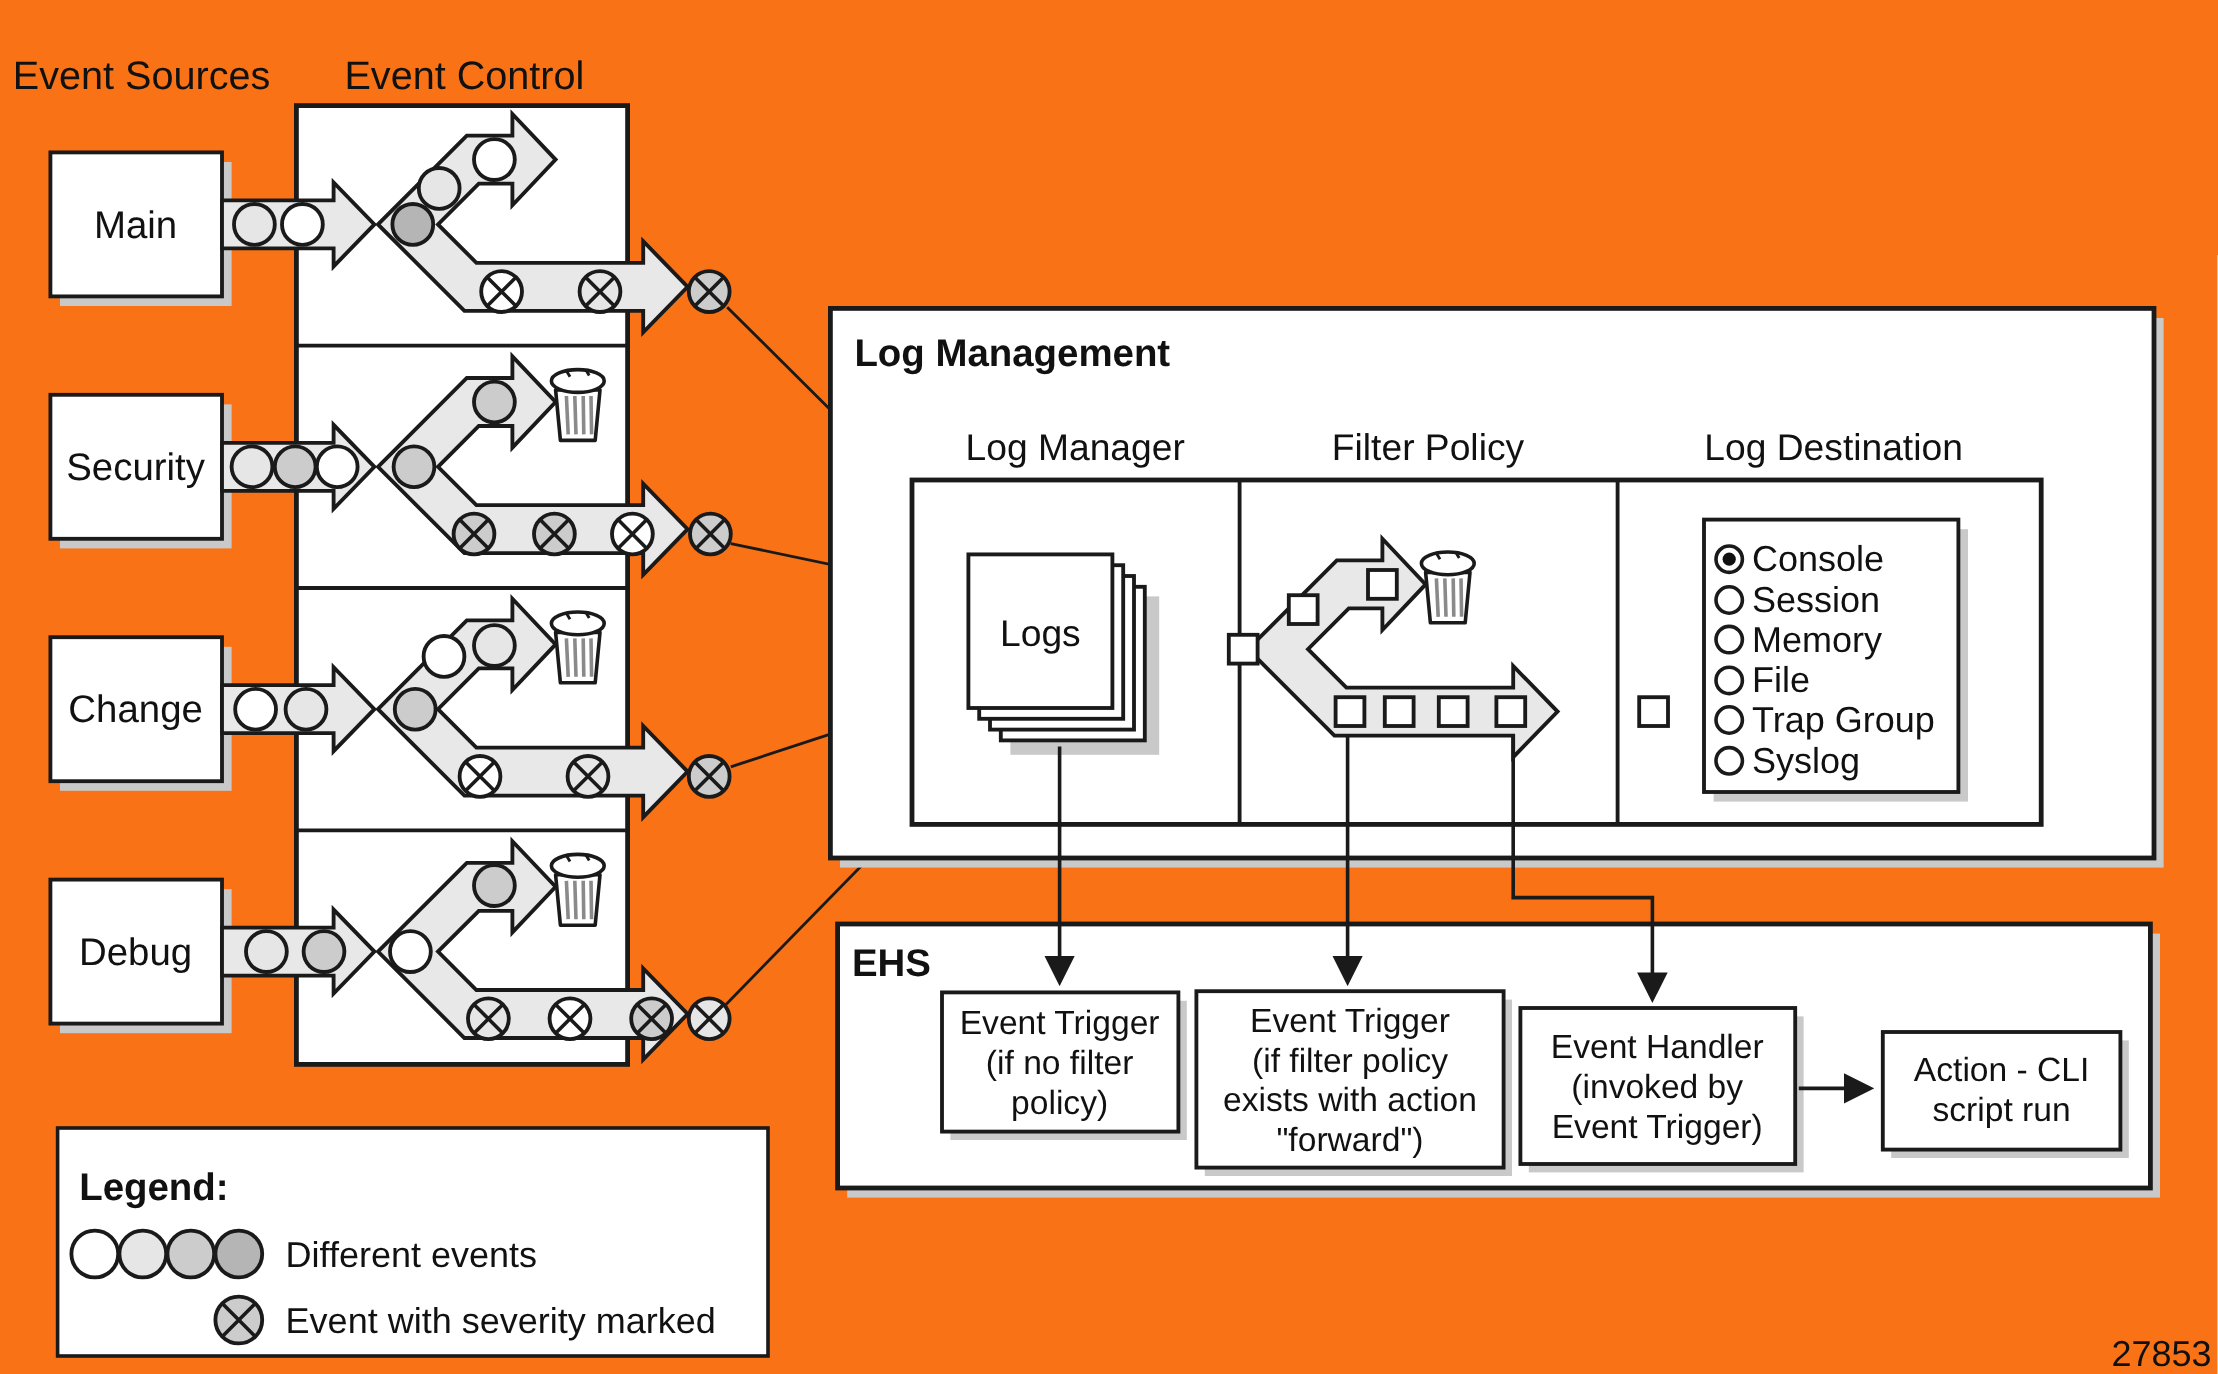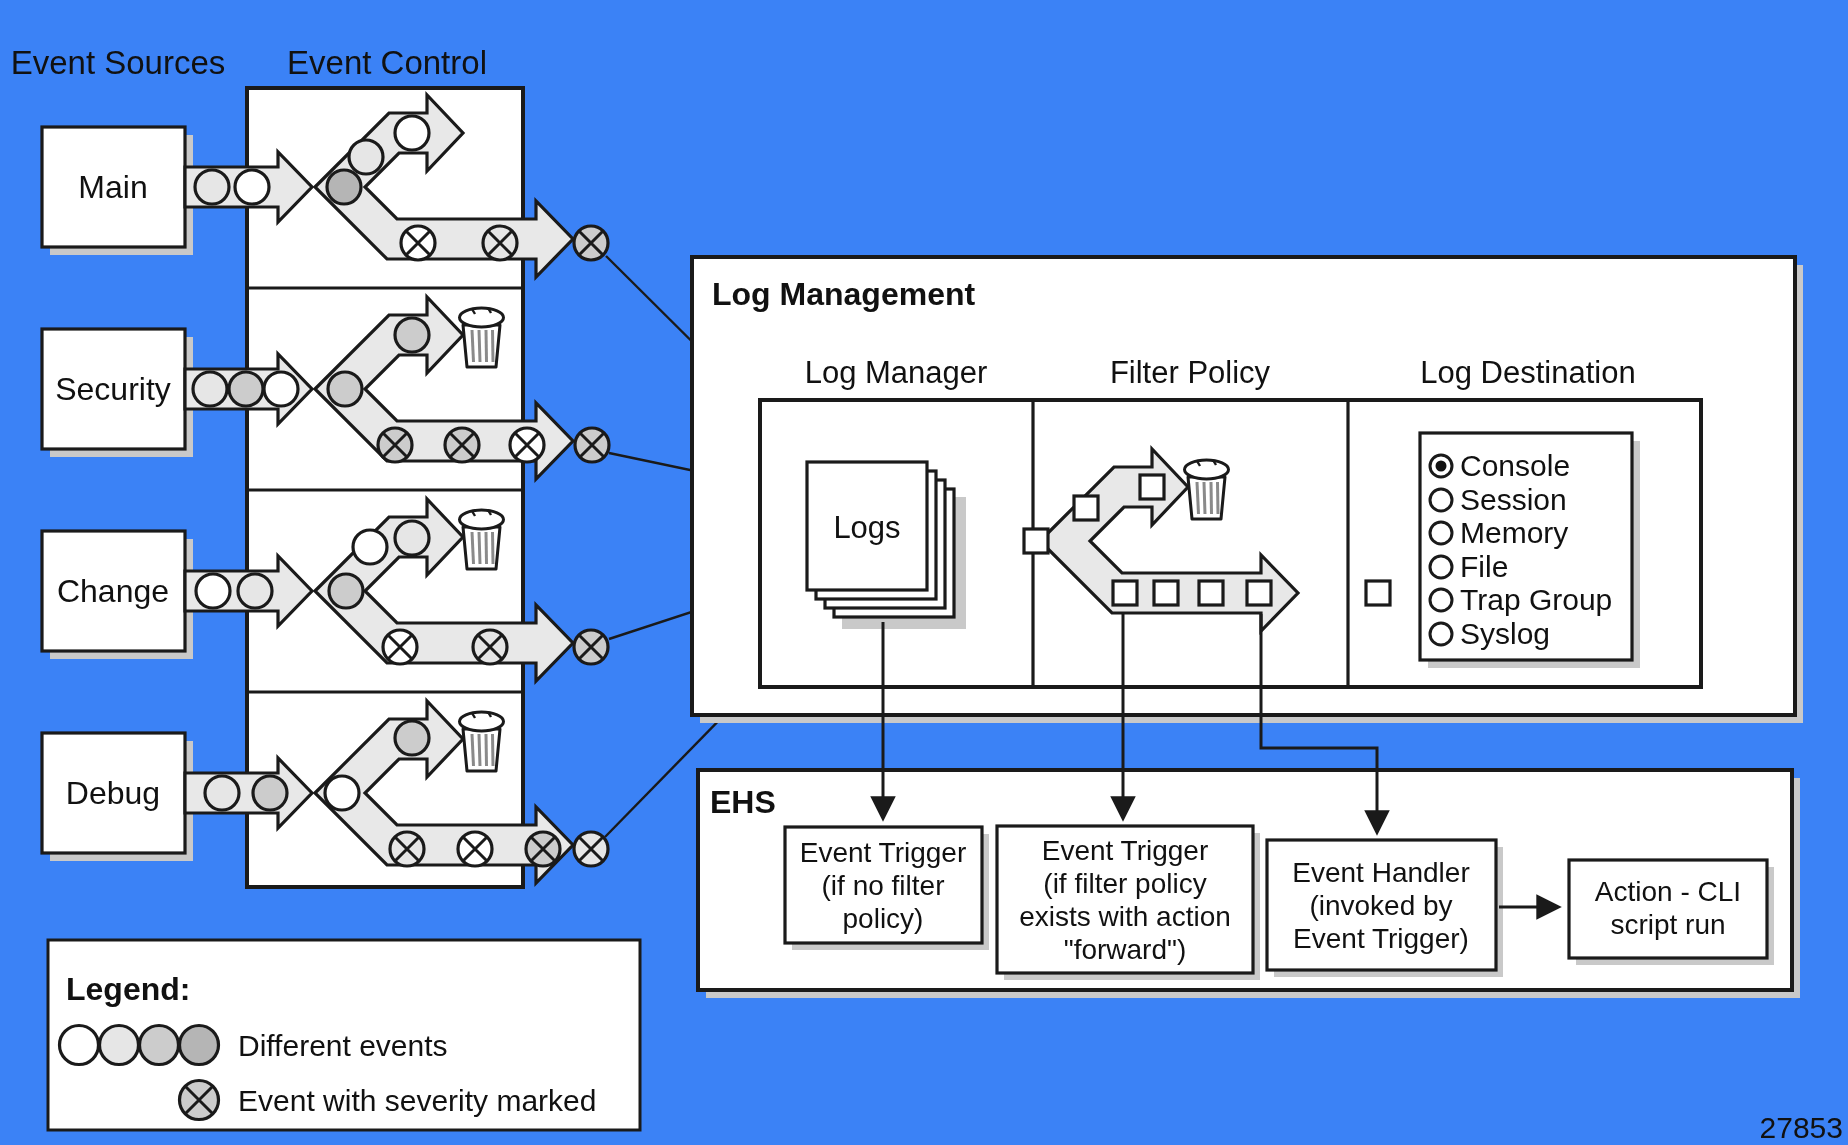--- a/index.html
+++ b/index.html
@@ -1,16 +1,16 @@
 <!DOCTYPE html>
 <html><head>
 <meta charset="utf-8">
 <style>
   html,body{margin:0;padding:0;background:#ffffff;}
-  .stage{width:1848px;height:1145px;position:relative;background:#3b82f6;}
+  .stage{width:1848px;height:1145px;position:relative;background:#f97316;}
   svg{display:block;}
   text{font-family:"Liberation Sans","DejaVu Sans",sans-serif;fill:#111;}
   .h33{font-size:33px;}
   .hb32{font-size:32px;font-weight:bold;}
   .t31{font-size:31px;}
   .t30{font-size:30px;}
   .t28{font-size:28px;}
   .lbl32{font-size:32px;}
   .mid{text-anchor:middle;}
   .end{text-anchor:end;}

